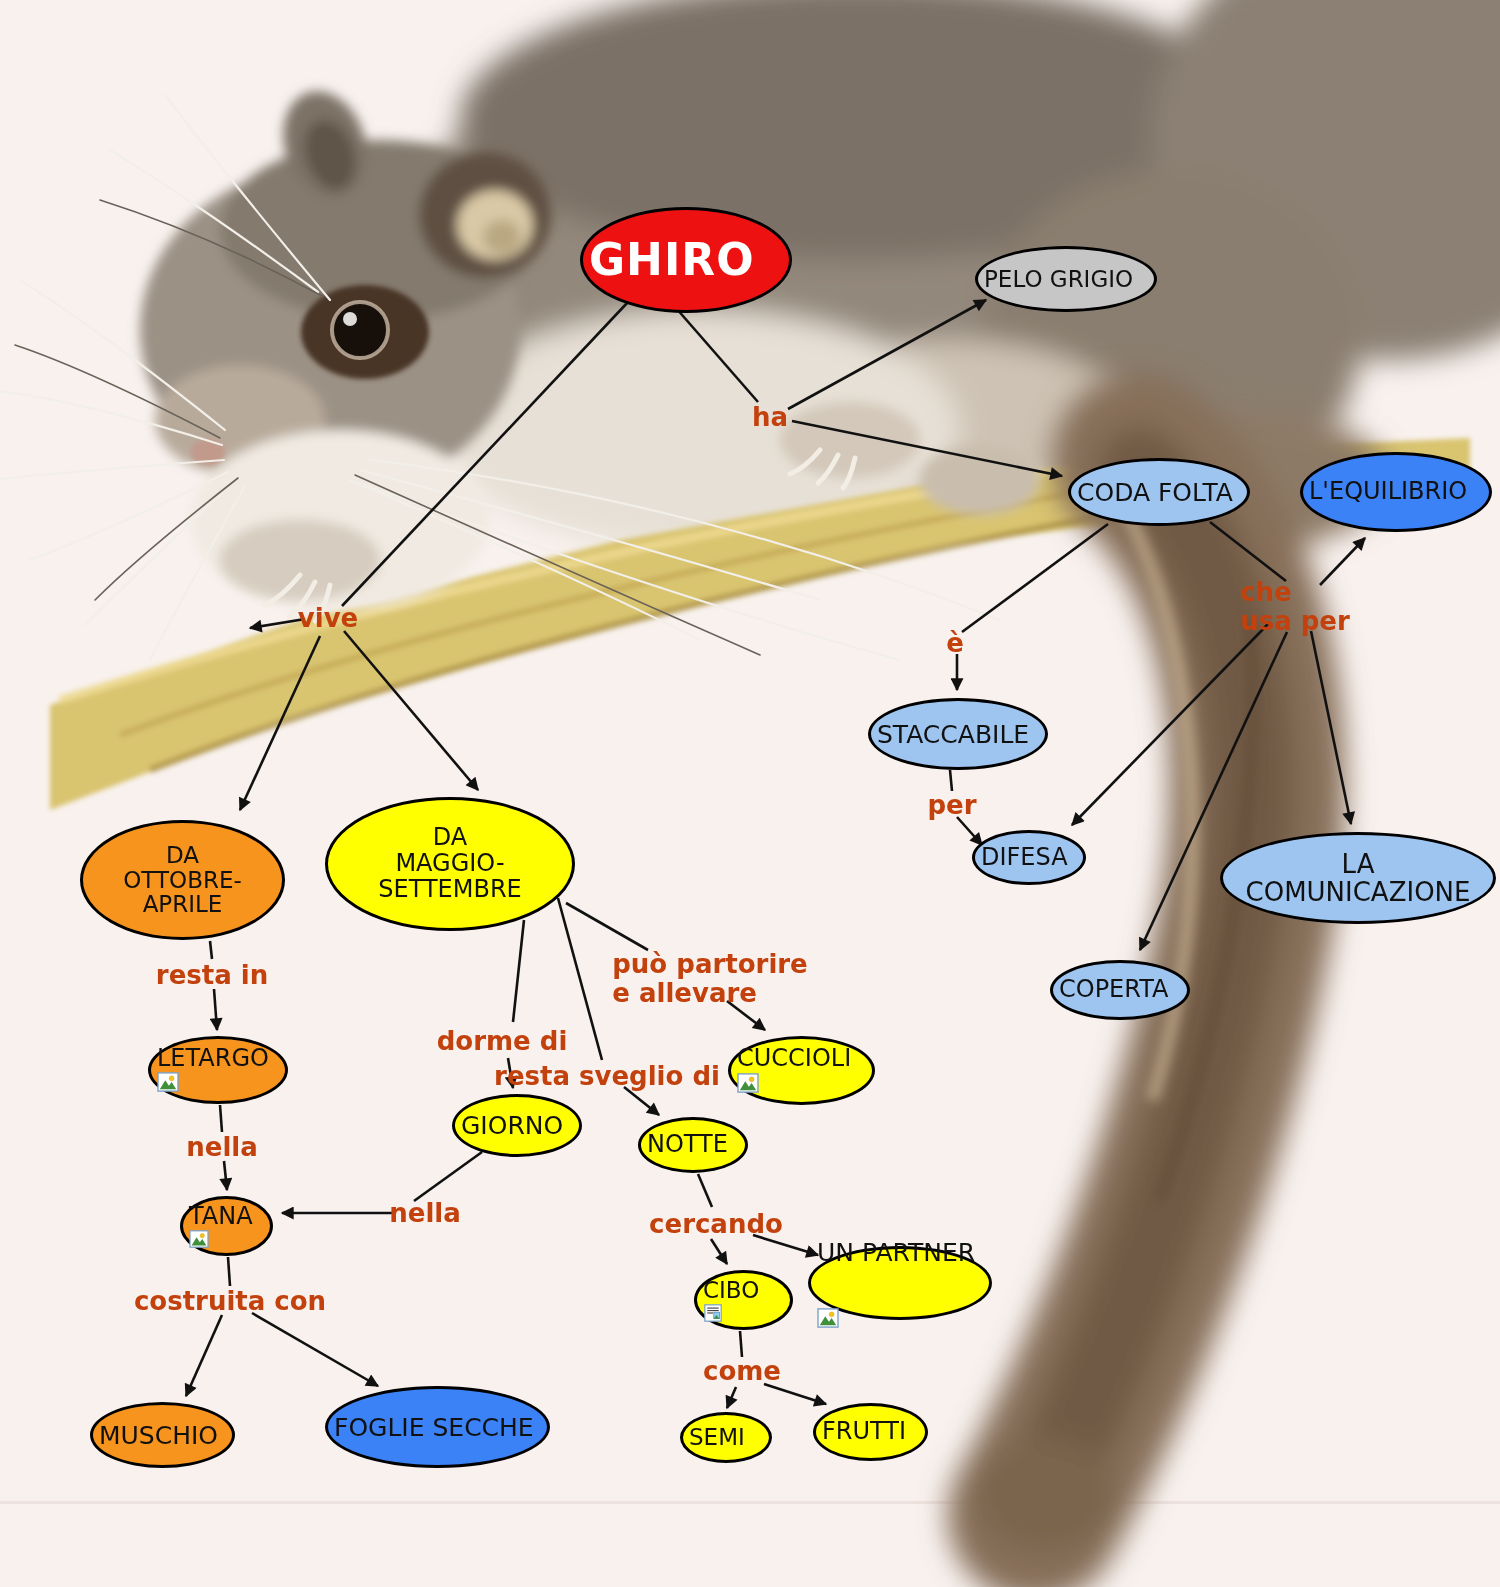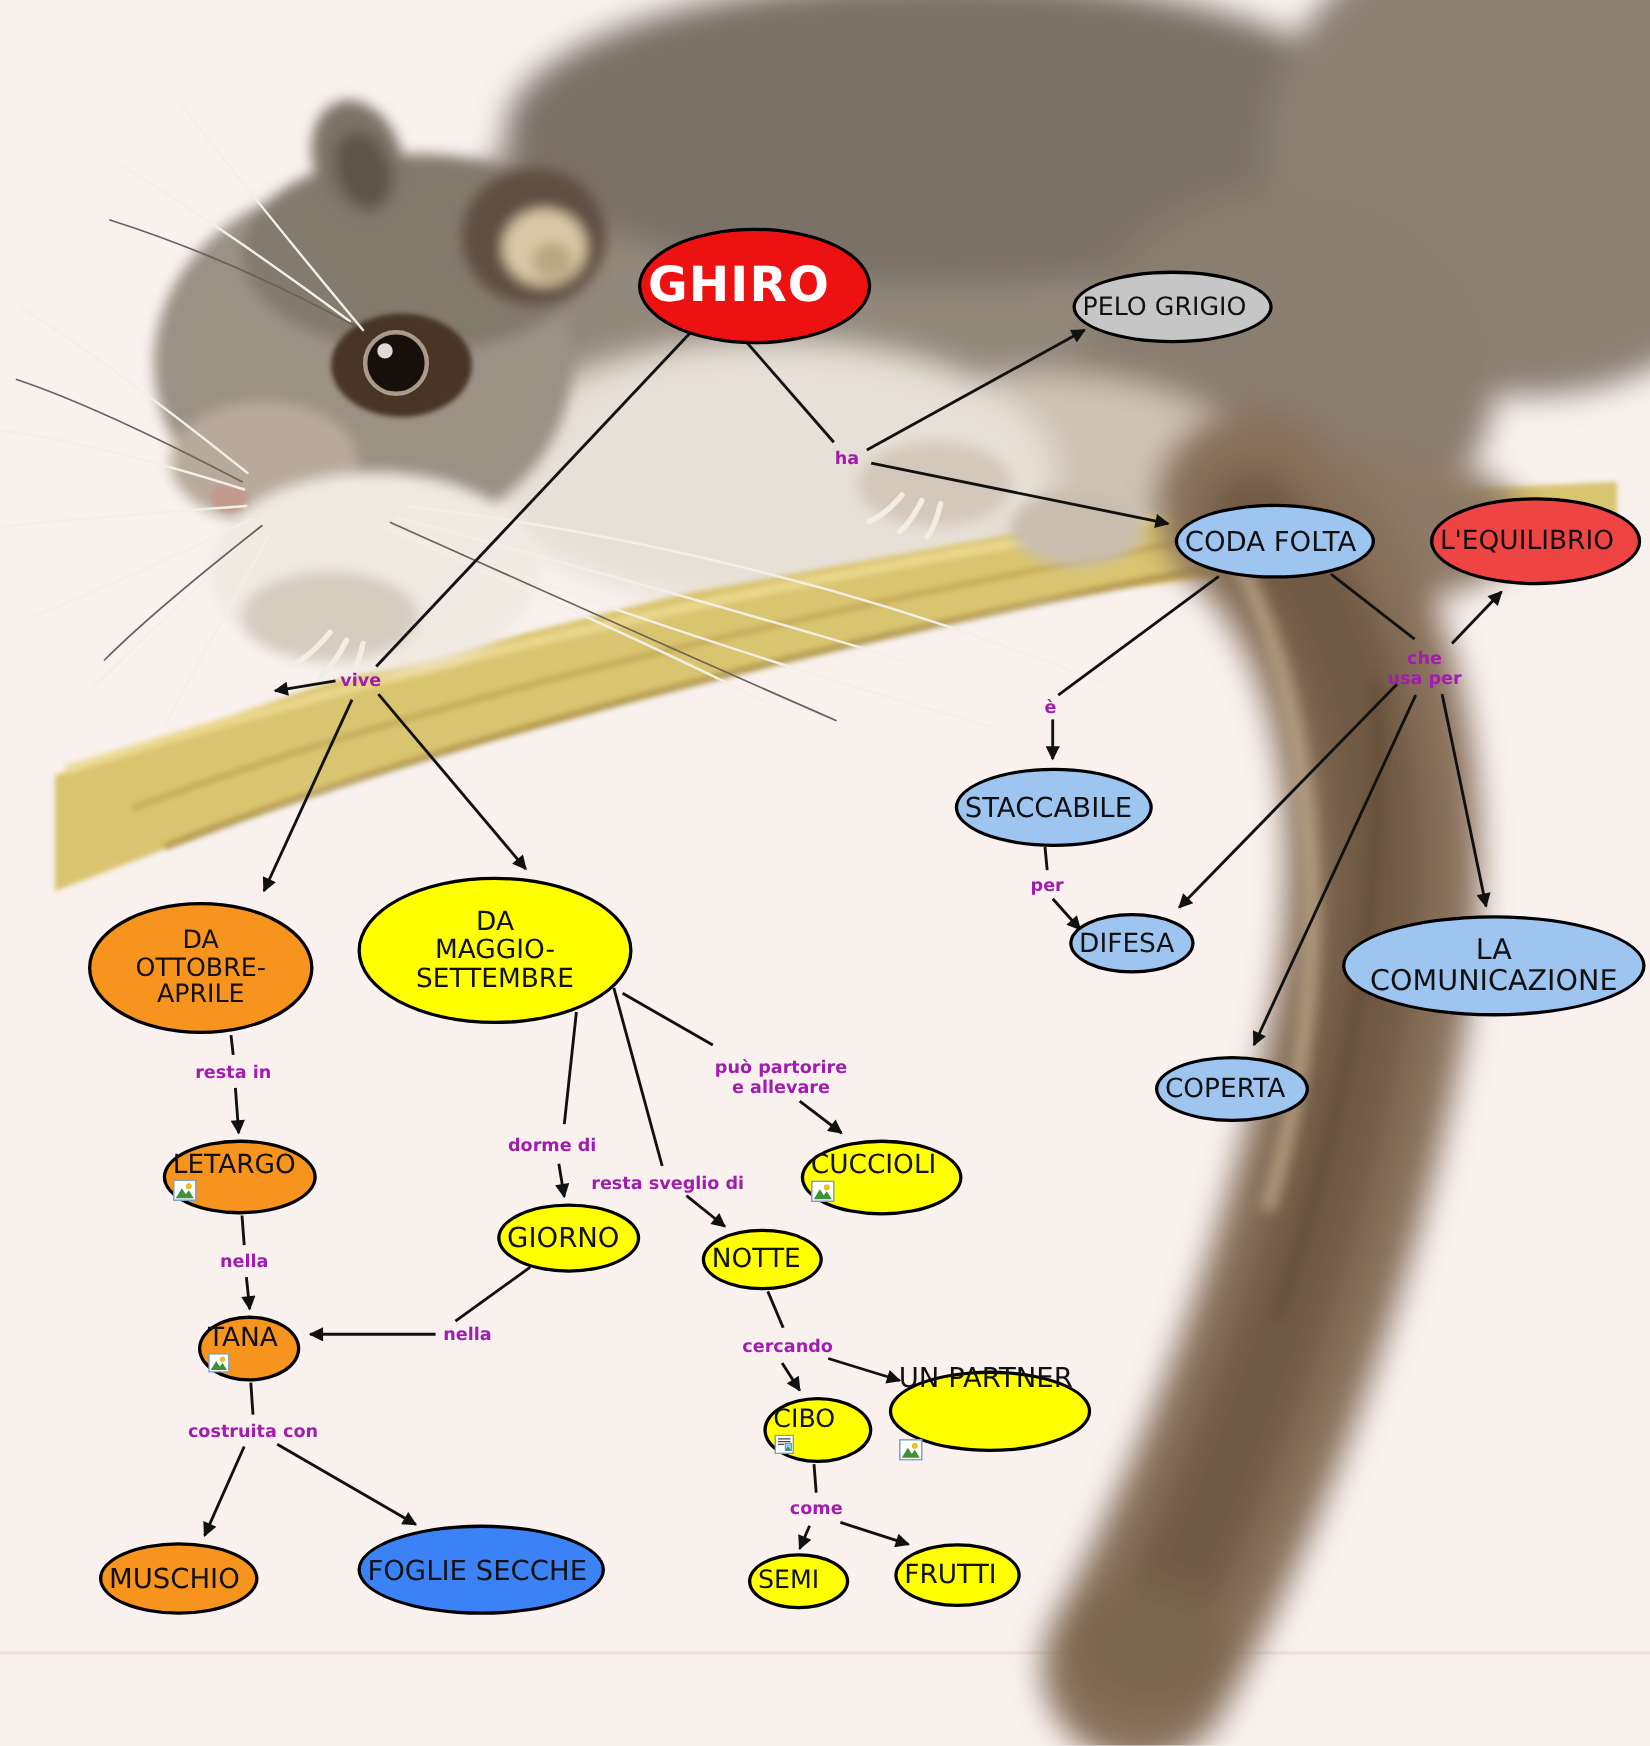--- a/index.html
+++ b/index.html
@@ -9,21 +9,21 @@
   
   .node{position:absolute;border:3px solid #000;border-radius:50%;
         display:flex;flex-direction:column;align-items:flex-start;justify-content:center;
         text-align:center;color:#111;font-size:25px;line-height:1.08;
         white-space:pre-line;box-sizing:border-box;padding:2px 6px;z-index:4;}
   .node .nlabel{display:block;}
   .node .res-icon{display:block;height:22px;margin-top:1px;line-height:0;}
   .node-ghiro{color:#fff;font-weight:bold;font-size:44px;letter-spacing:1px;}
   
   .llabel{position:absolute;transform:translate(-50%,-50%);
-          font-weight:bold;font-size:16px;color:#a21caf;text-align:center;
+          font-weight:bold;font-size:26px;color:#c2410c;
           white-space:pre-line;line-height:1.1;z-index:3;}
 </style>
 </head>
 <body>
 
 <div class="stage">
 
   <svg class="layer" width="1500" height="1587" viewBox="0 0 1500 1587" style="z-index:0">
     <defs>
       <filter id="soft" x="-40%" y="-40%" width="180%" height="180%">
@@ -198,21 +198,21 @@
   </div>
 
   <div class="node" style="left: 975px; top: 246px; width: 182px; height: 66px; font-size: 23px; background-color: rgb(198, 198, 198);">
     <span class="nlabel">PELO GRIGIO</span>
   </div>
 
   <div class="node" style="left: 1068px; top: 458px; width: 182px; height: 68px; background-color: rgb(158, 197, 240);">
     <span class="nlabel">CODA FOLTA</span>
   </div>
 
-  <div class="node" style="left: 1300px; top: 452px; width: 192px; height: 80px; font-size: 24px; background-color: #ef4444;">
+  <div class="node" style="left: 1300px; top: 452px; width: 192px; height: 80px; font-size: 24px; background-color: #3b82f6;">
     <span class="nlabel">L'EQUILIBRIO</span>
   </div>
 
 
   <div class="node" style="left: 868px; top: 698px; width: 180px; height: 72px; background-color: rgb(158, 197, 240);">
     <span class="nlabel">STACCABILE</span>
   </div>
 
   <div class="node" style="left: 972px; top: 830px; width: 114px; height: 55px; font-size: 24px; background-color: rgb(158, 197, 240);">
     <span class="nlabel">DIFESA</span>

